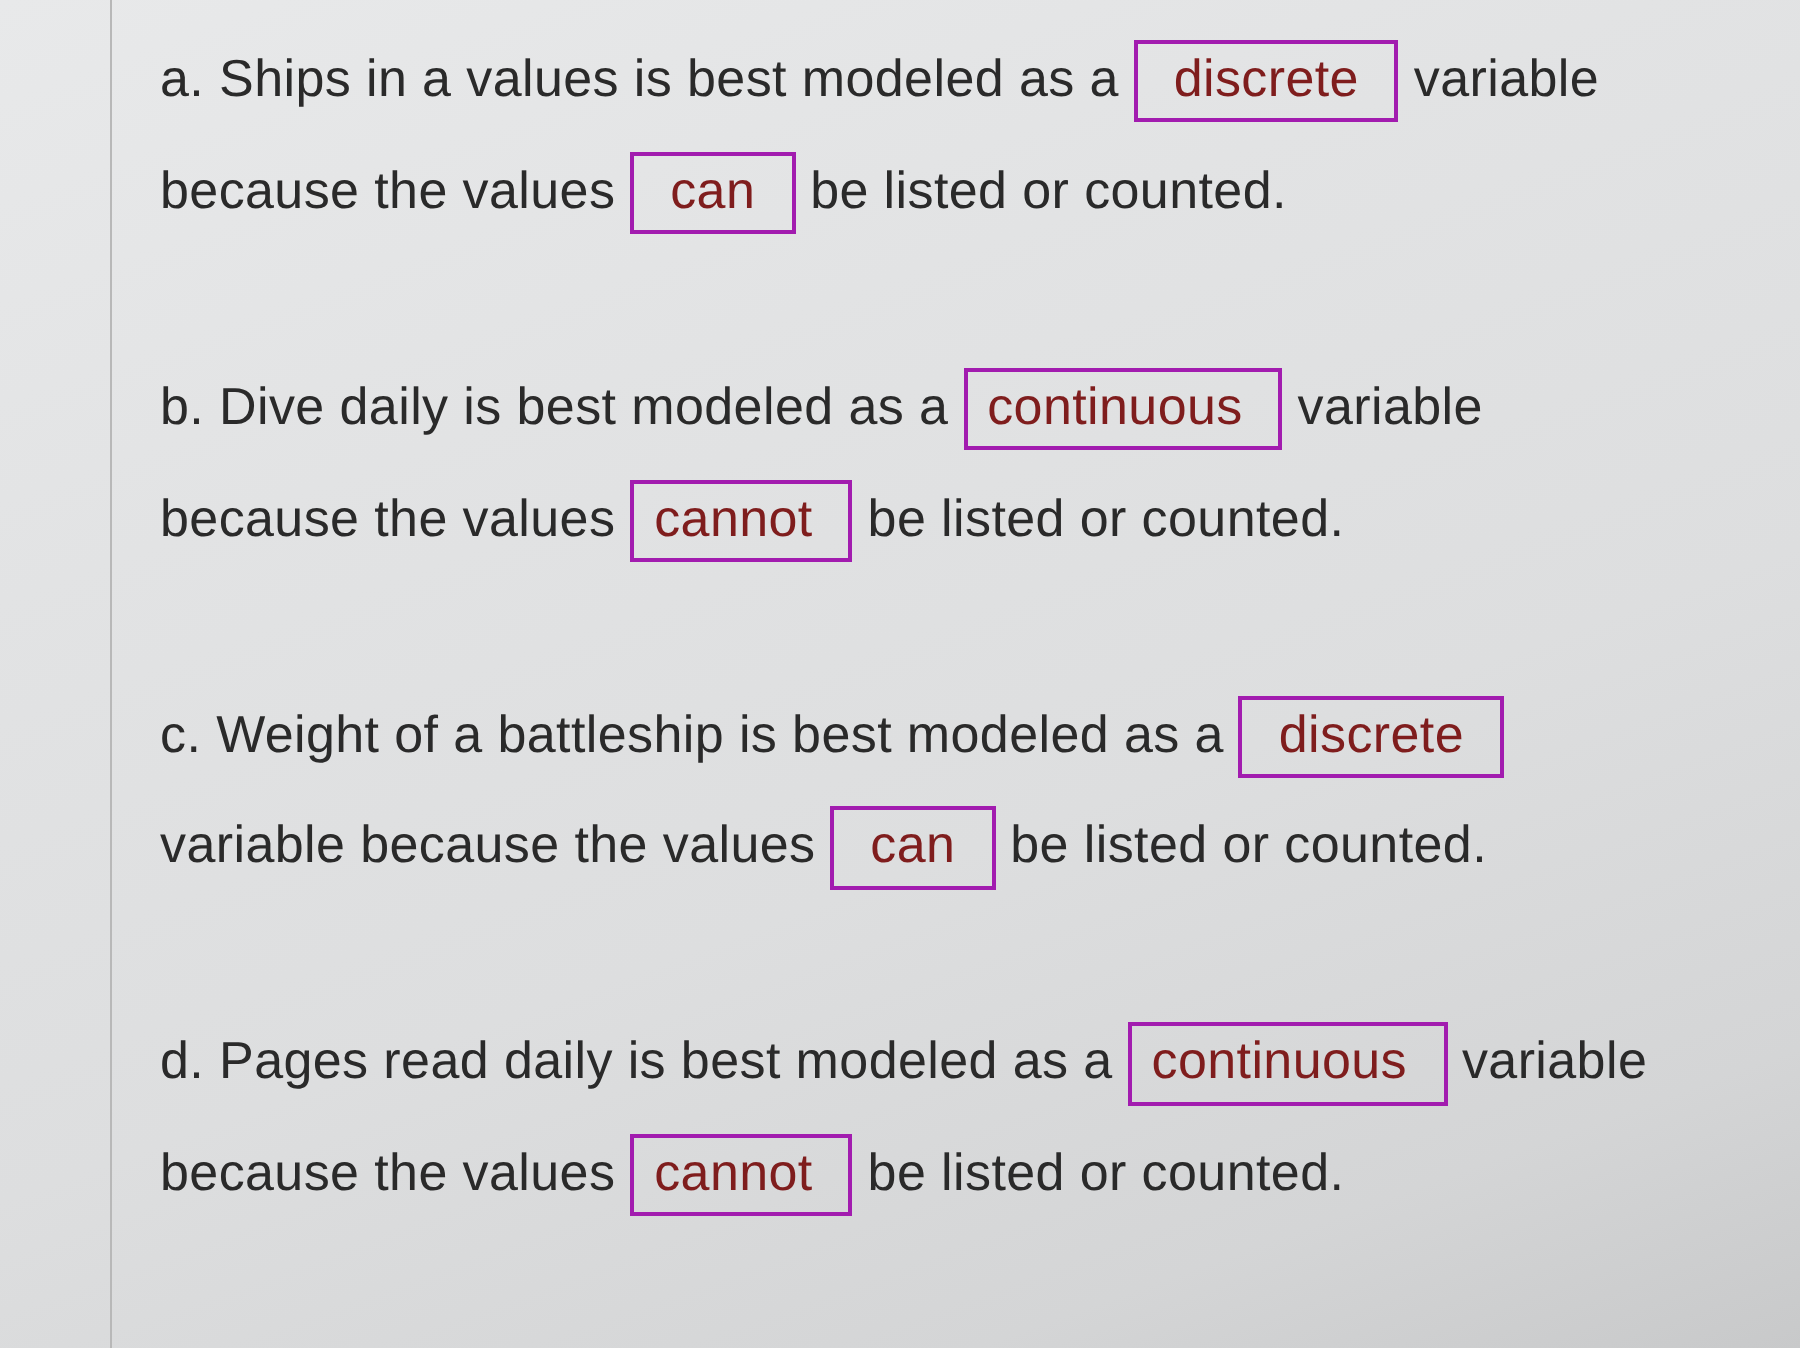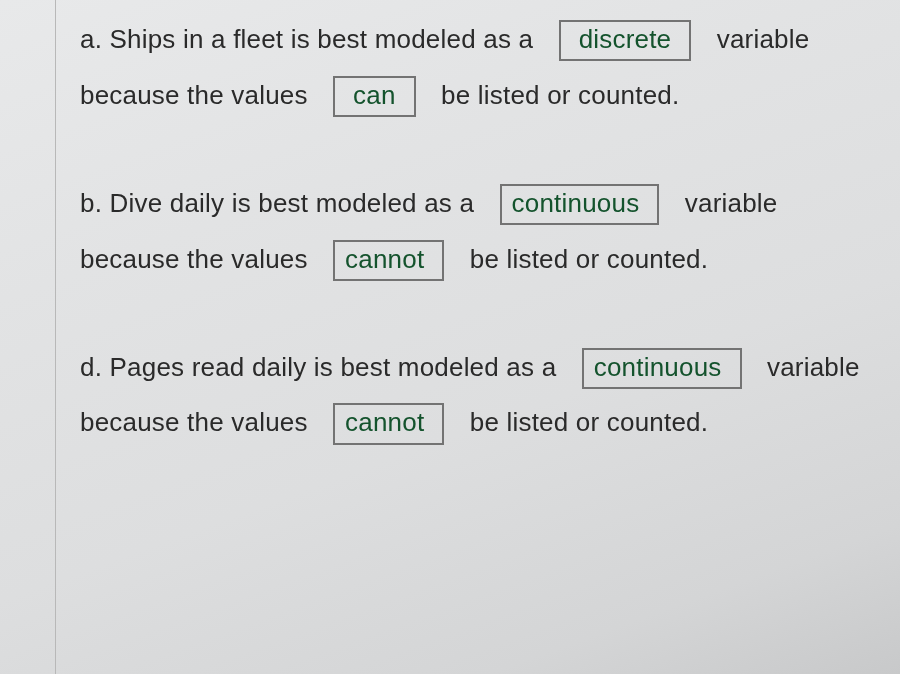--- a/index.html
+++ b/index.html
@@ -29,59 +29,69 @@
     }
     .question {
       margin-bottom: 52px;
       font-size: 26px;
       line-height: 2.15;
       letter-spacing: 0.2px;
     }
     .question:last-child { margin-bottom: 0; }
     .answer-box {
       display: inline-block;
-      border: 2px solid #737373;
+      border: 2px solid #a21caf;
       padding: 2px 18px 4px 18px;
-      margin: 0 18px;
+      margin: 0 0;
       line-height: 1.2;
       vertical-align: baseline;
       background: transparent;
-      color: #14532d;
+      color: #7f1d1d;
     }
     .answer-box.tight { padding-left: 10px; }
   </style>
 </head>
 <body>
 
 <div class="left-rule"></div>
 
 <div class="content">
 
   <div class="question">
     <span>a.</span>
-    <span>Ships in a fleet is best modeled as a</span>
+    <span>Ships in a values is best modeled as a</span>
     <span class="answer-box">discrete</span>
     <span>variable</span>
     <br>
     <span>because the values</span>
     <span class="answer-box">can</span>
     <span>be listed or counted.</span>
   </div>
 
   <div class="question">
     <span>b.</span>
     <span>Dive daily is best modeled as a</span>
     <span class="answer-box tight">continuous</span>
     <span>variable</span>
     <br>
     <span>because the values</span>
     <span class="answer-box tight">cannot</span>
     <span>be listed or counted.</span>
   </div>
 
+  <div class="question">
+    <span>c.</span>
+    <span>Weight of a battleship is best modeled as a</span>
+    <span class="answer-box">discrete</span>
+    <span></span>
+    <br>
+    <span>variable because the values</span>
+    <span class="answer-box">can</span>
+    <span>be listed or counted.</span>
+  </div>
 
   <div class="question">
     <span>d.</span>
     <span>Pages read daily is best modeled as a</span>
     <span class="answer-box tight">continuous</span>
     <span>variable</span>
     <br>
     <span>because the values</span>
     <span class="answer-box tight">cannot</span>
     <span>be listed or counted.</span>

